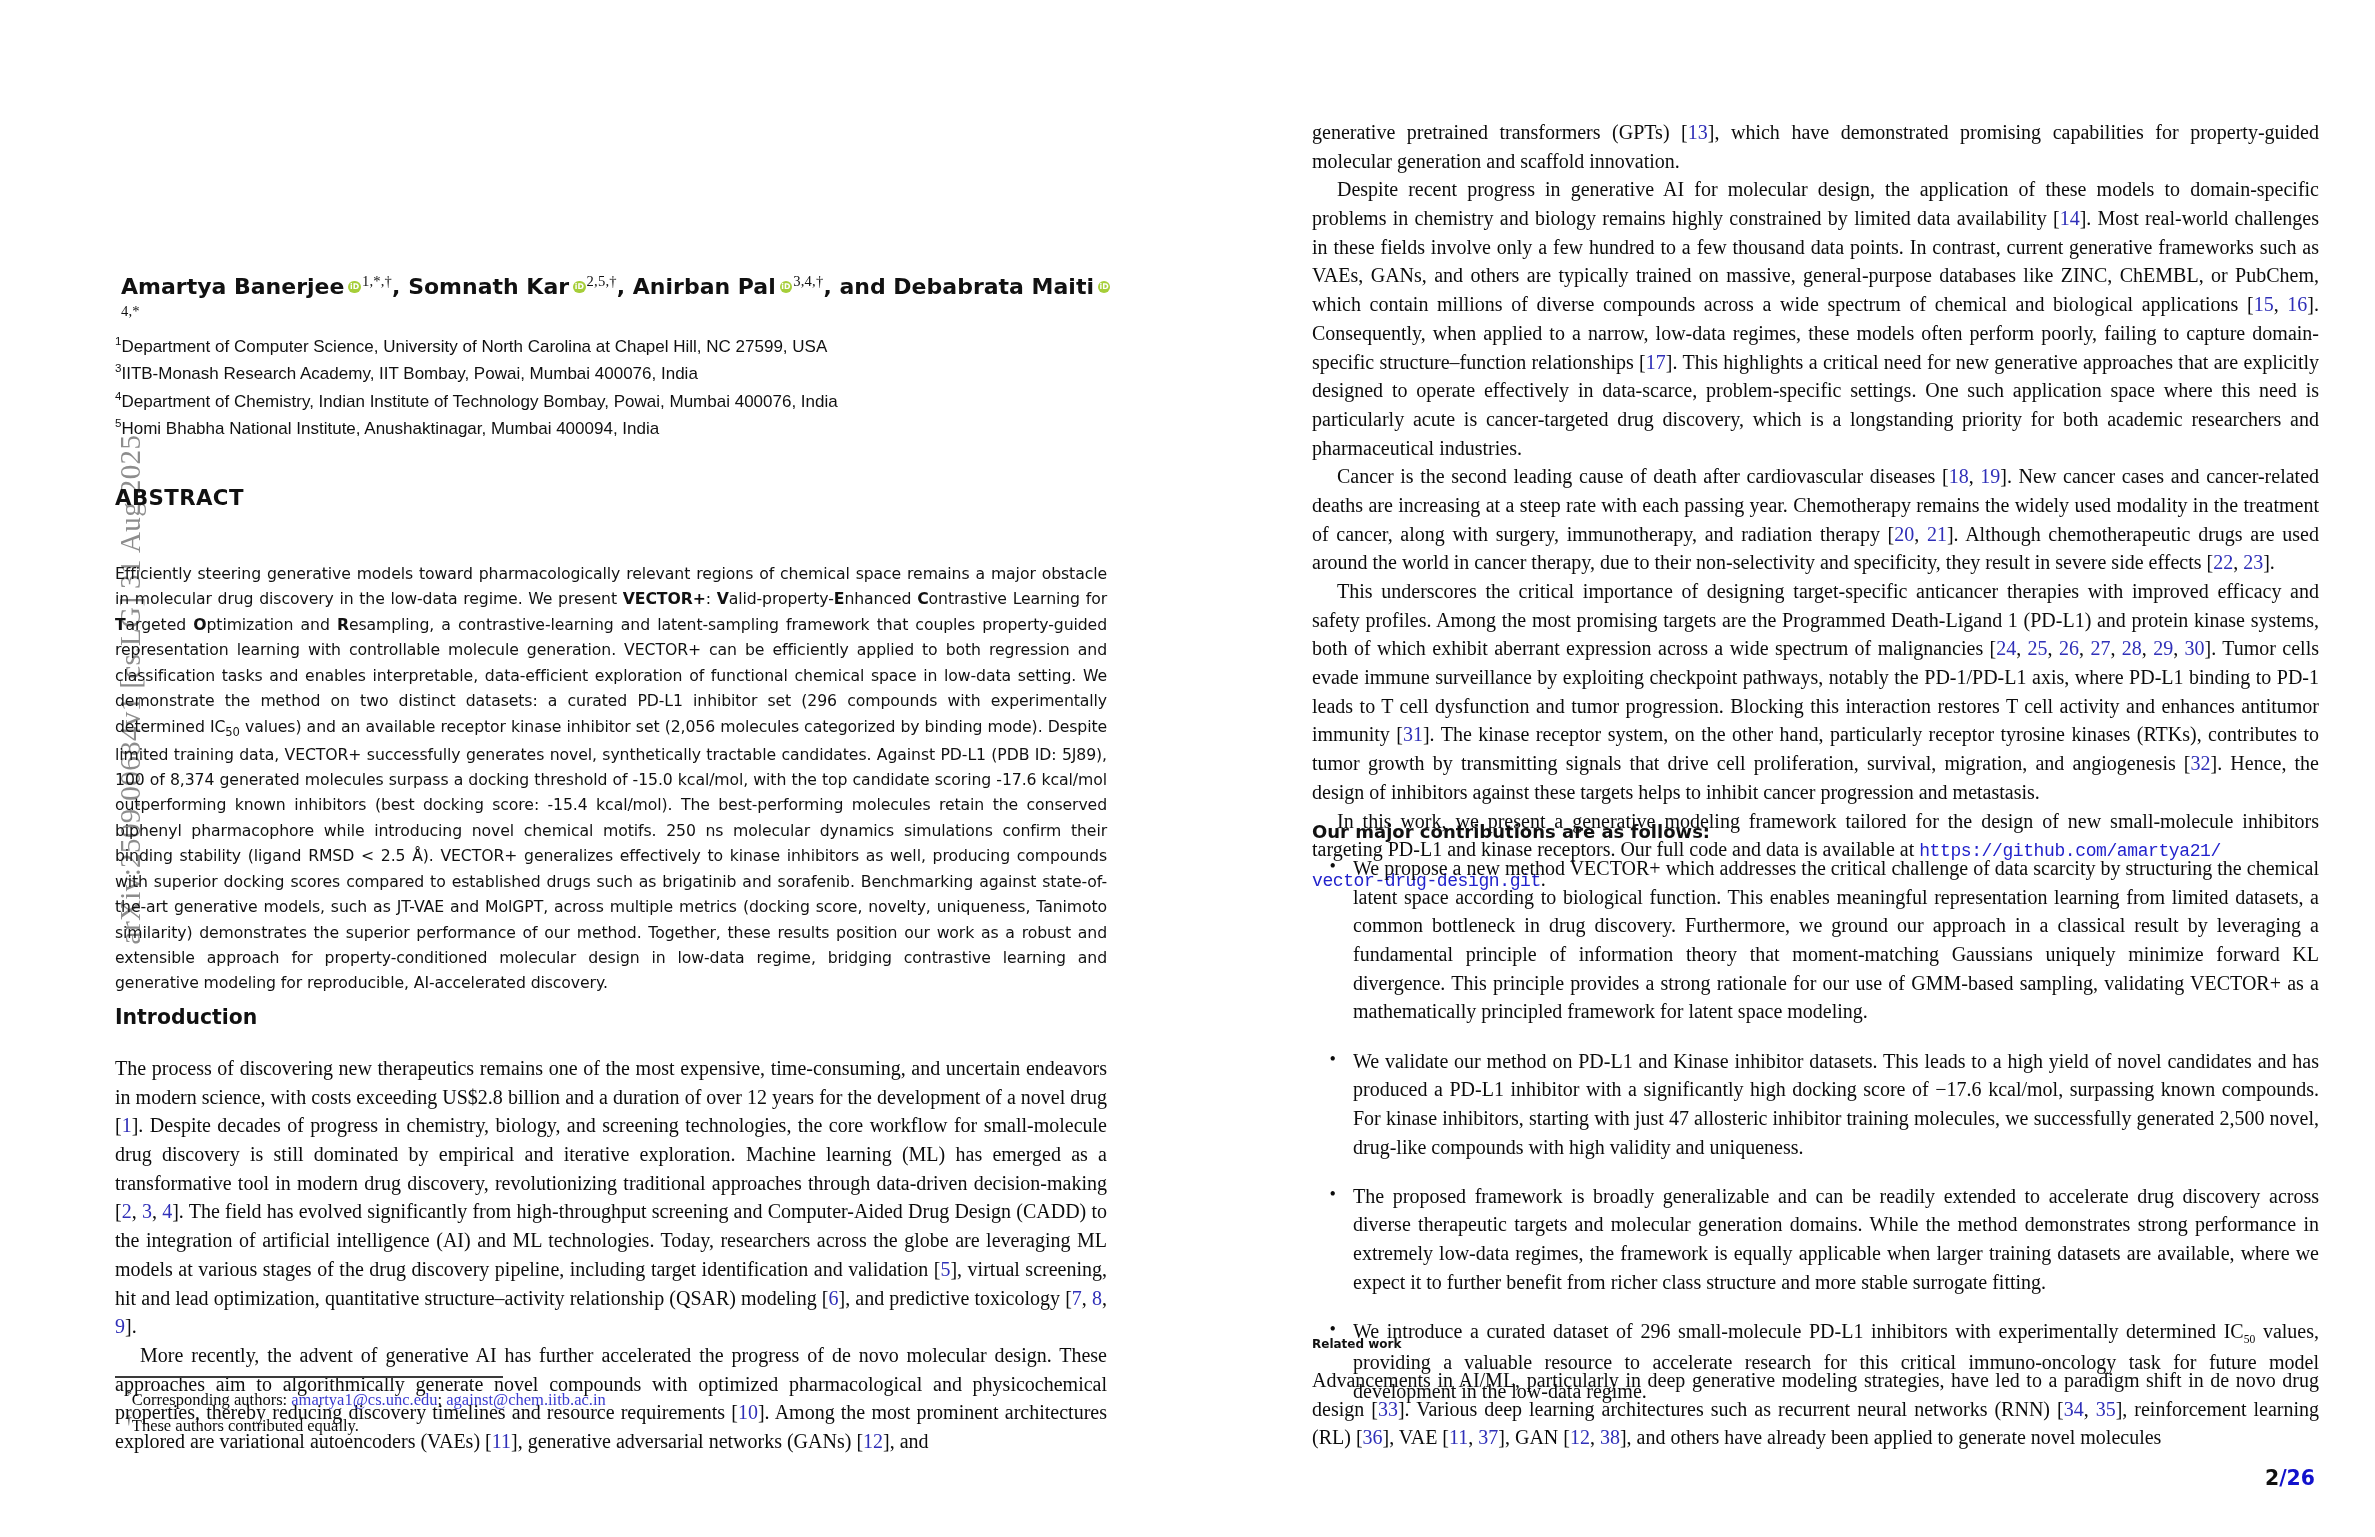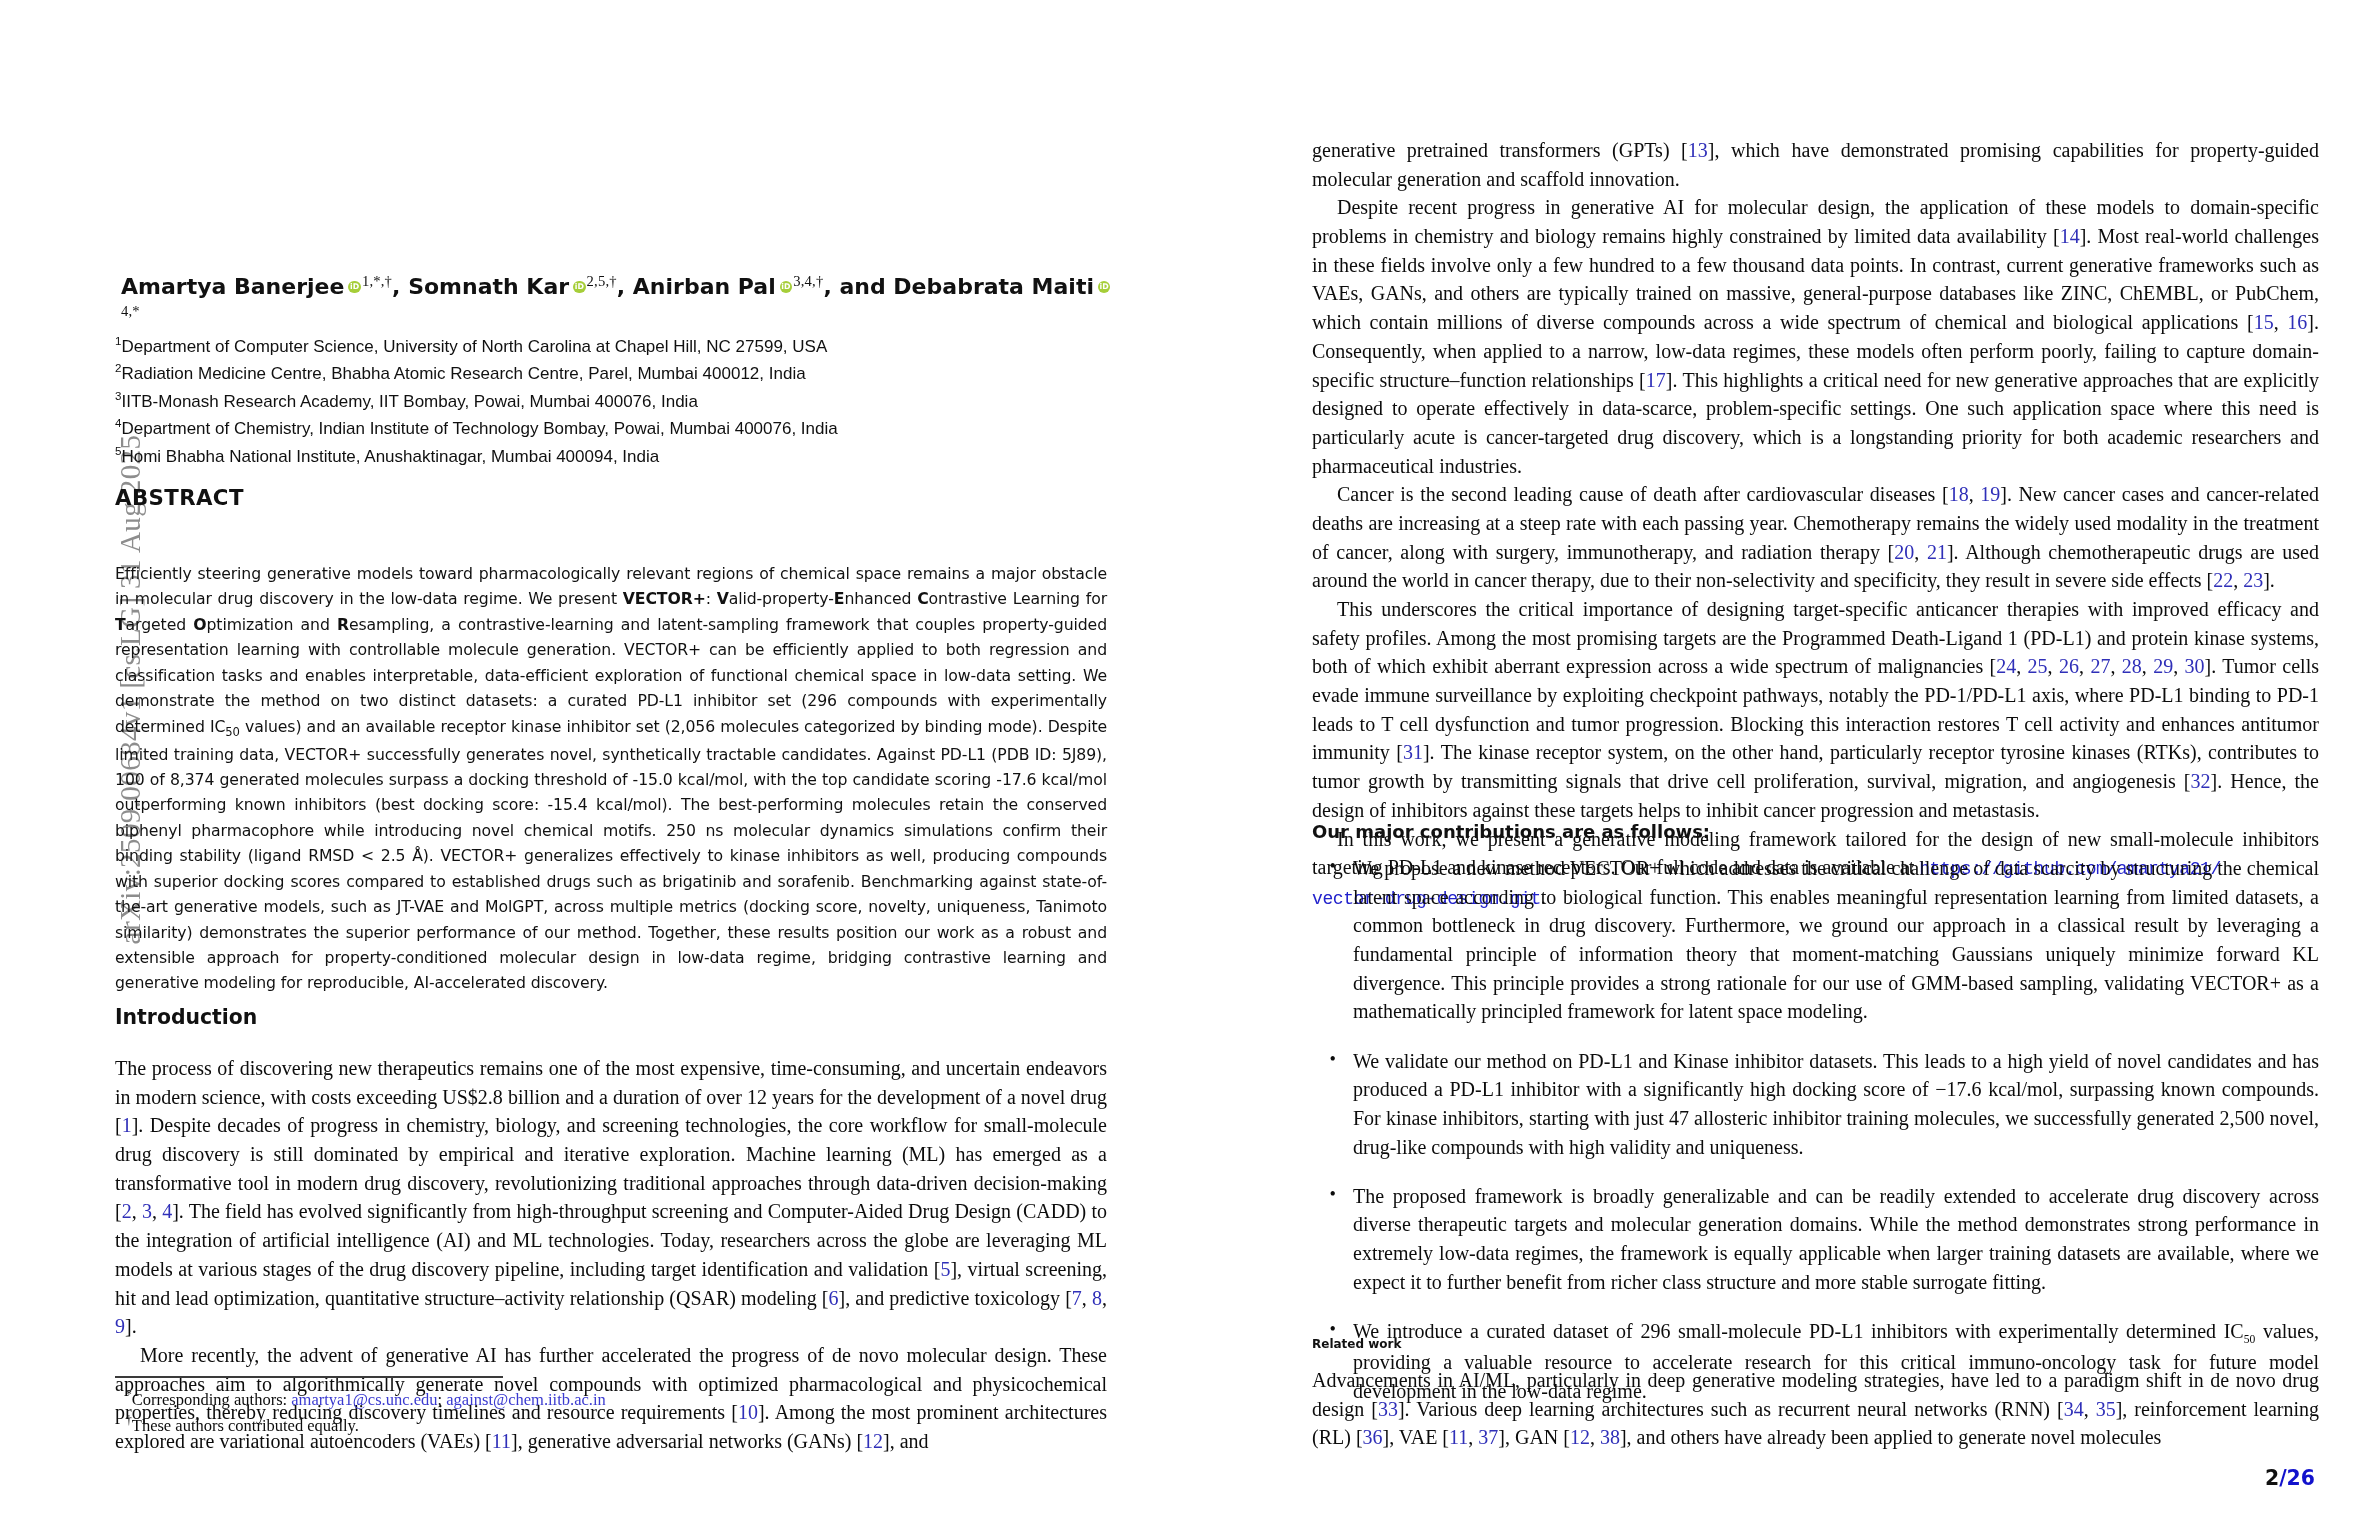--- a/index.html
+++ b/index.html
@@ -174,21 +174,21 @@
 
   .intro-body {
     position: absolute;
     left: 115px;
     top: 1054px;
     width: 992px;
   }
   .right-body {
     position: absolute;
     left: 1312px;
-    top: 136px;
+    top: 118px;
     width: 1007px;
   }
   .related-body {
     position: absolute;
     left: 1312px;
     top: 1366px;
     width: 1007px;
   }
 
   a.cite, .cite {
@@ -273,21 +273,20 @@
 
   <div class="arxiv-stamp">arXiv:2509.00684v1  [cs.LG]  31 Aug 2025</div>
 
 
   <div class="authors">
     <span><span>Amartya Banerjee</span><span class="orcid"></span><span class="sup">1,*,†</span><span>, </span></span><span><span>Somnath Kar</span><span class="orcid"></span><span class="sup">2,5,†</span><span>, </span></span><span><span>Anirban Pal</span><span class="orcid"></span><span class="sup">3,4,†</span><span>, and </span></span><span><span>Debabrata Maiti</span><span class="orcid"></span><span class="sup">4,*</span></span>
   </div>
 
   <div class="affils">
     <div><span class="n">1</span><span>Department of Computer Science, University of North Carolina at Chapel Hill, NC 27599, USA</span></div>
-    <div><span class="n">2</span><span>Radiation Medicine Centre, Bhabha Atomic Research Centre, Parel, Mumbai 400012, India</span></div>
     <div><span class="n">3</span><span>IITB-Monash Research Academy, IIT Bombay, Powai, Mumbai 400076, India</span></div>
     <div><span class="n">4</span><span>Department of Chemistry, Indian Institute of Technology Bombay, Powai, Mumbai 400076, India</span></div>
     <div><span class="n">5</span><span>Homi Bhabha National Institute, Anushaktinagar, Mumbai 400094, India</span></div>
   </div>
 
   <div class="h-abstract">ABSTRACT</div>
   <div class="abstract-body">Efficiently steering generative models toward pharmacologically relevant regions of chemical space remains a major obstacle in molecular drug discovery in the low-data regime. We present <b>VECTOR+</b>: <b>V</b>alid-property-<b>E</b>nhanced <b>C</b>ontrastive Learning for <b>T</b>argeted <b>O</b>ptimization and <b>R</b>esampling, a contrastive-learning and latent-sampling framework that couples property-guided representation learning with controllable molecule generation. VECTOR+ can be efficiently applied to both regression and classification tasks and enables interpretable, data-efficient exploration of functional chemical space in low-data setting. We demonstrate the method on two distinct datasets: a curated PD-L1 inhibitor set (296 compounds with experimentally determined IC<span class="sub">50</span> values) and an available receptor kinase inhibitor set (2,056 molecules categorized by binding mode). Despite limited training data, VECTOR+ successfully generates novel, synthetically tractable candidates. Against PD-L1 (PDB ID: 5J89), 100 of 8,374 generated molecules surpass a docking threshold of -15.0 kcal/mol, with the top candidate scoring -17.6 kcal/mol outperforming known inhibitors (best docking score: -15.4 kcal/mol). The best-performing molecules retain the conserved biphenyl pharmacophore while introducing novel chemical motifs. 250 ns molecular dynamics simulations confirm their binding stability (ligand RMSD &lt; 2.5 Å). VECTOR+ generalizes effectively to kinase inhibitors as well, producing compounds with superior docking scores compared to established drugs such as brigatinib and sorafenib. Benchmarking against state-of-the-art generative models, such as JT-VAE and MolGPT, across multiple metrics (docking score, novelty, uniqueness, Tanimoto similarity) demonstrates the superior performance of our method. Together, these results position our work as a robust and extensible approach for property-conditioned molecular design in low-data regime, bridging contrastive learning and generative modeling for reproducible, AI-accelerated discovery.</div>
 
   <div class="h-intro">Introduction</div>
   <div class="body-text intro-body">

